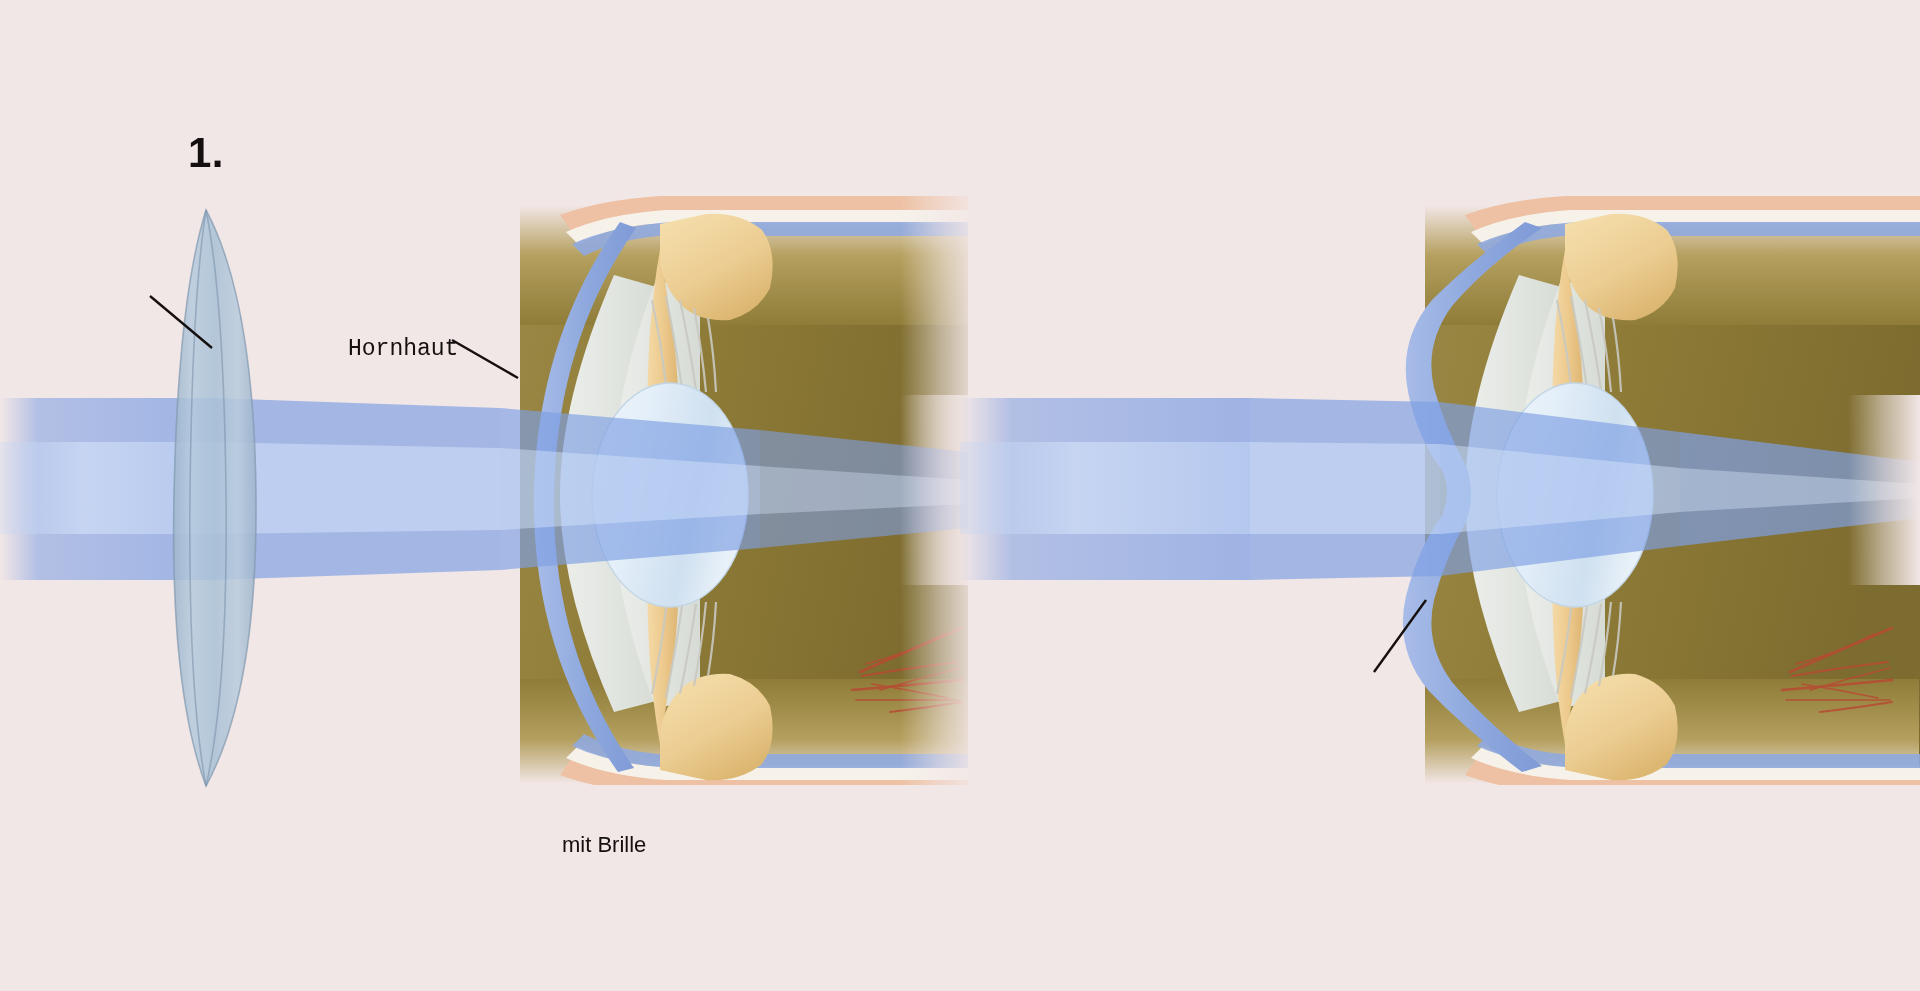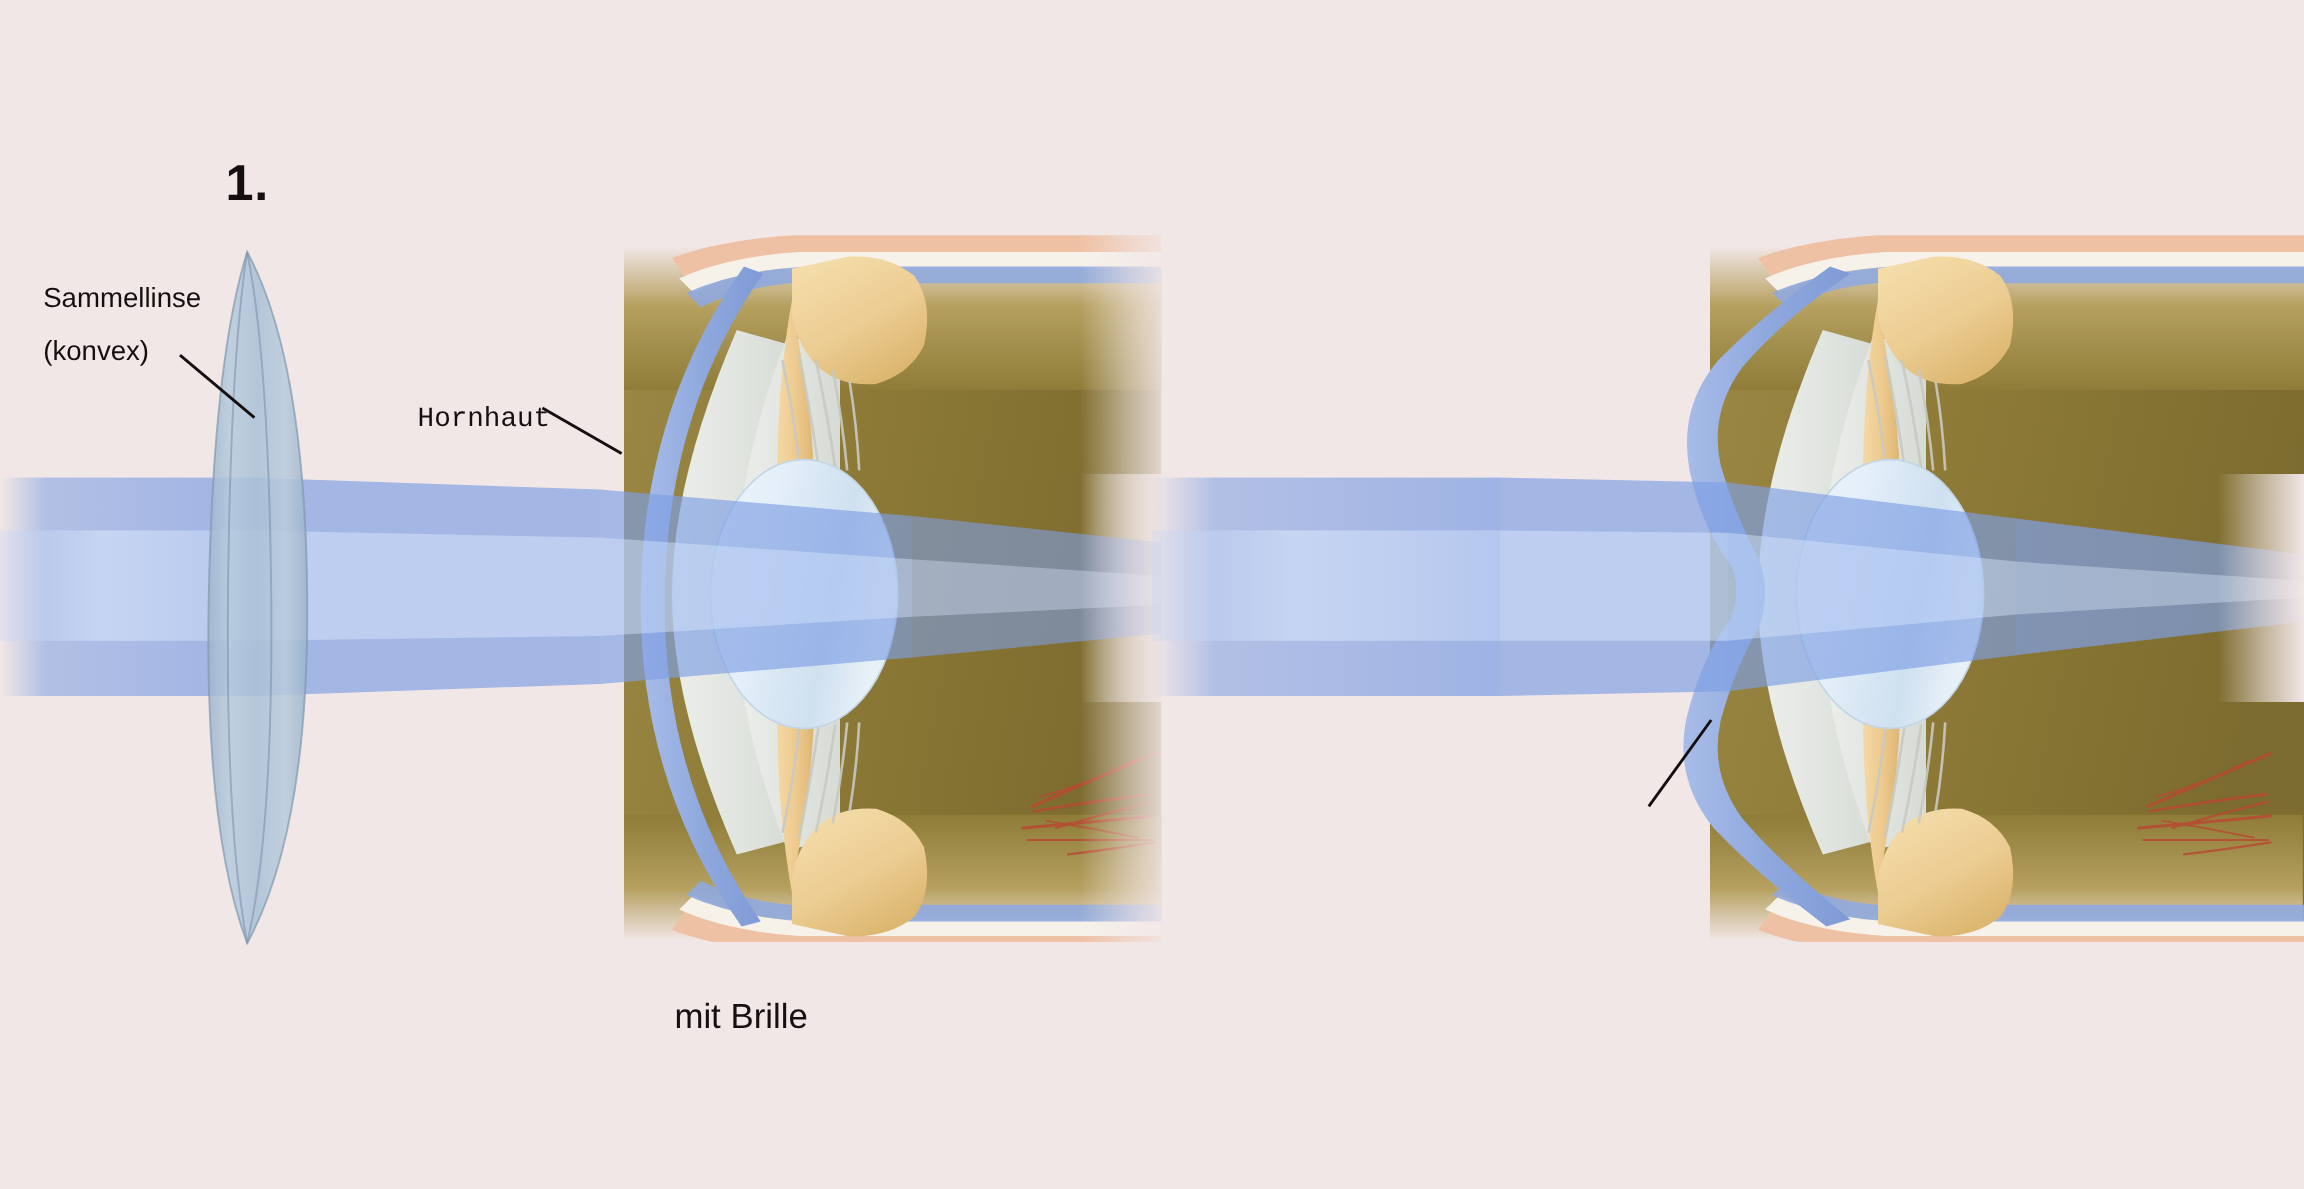--- a/index.html
+++ b/index.html
@@ -47,21 +47,21 @@
     font-size: 23px;
     color: #15100f;
     line-height: 44px;
     white-space: nowrap;
   }
   #label-sammellinse { left: 36px; top: 226px; }
   #label-hornhaut    { left: 348px; top: 327px; font-family: Liberation Mono, monospace; }
 
   .caption {
     position: absolute;
-    font-size: 29px;
+    font-size: 22px;
     color: #15100f;
     white-space: nowrap;
   }
   #caption-mit  { left: 562px; top: 832px; }
 
   svg.art {
     position: absolute;
     left: 0; top: 0;
     width: 1920px;
     height: 991px;
@@ -318,24 +318,20 @@
         <rect x="1848" y="395" width="72" height="190" fill="url(#edgeFade)"></rect>
       </g>
 
       <line x1="1374" y1="672" x2="1426" y2="600" stroke="#15100f" stroke-width="2.4"></line>
     </g>
   </svg>
 
   <div class="panel" id="panel-1">
     <div class="step-number" id="step-number-1">1.</div>
 
-    <div class="annot" id="label-sammellinse">
-      <div>Sammellinse</div>
-      <div>(konvex)</div>
-    </div>
 
     <div class="annot" id="label-hornhaut">Hornhaut</div>
 
     <div class="caption" id="caption-mit">mit Brille</div>
   </div>
 
   <div class="panel" id="panel-2">
     
 
     

